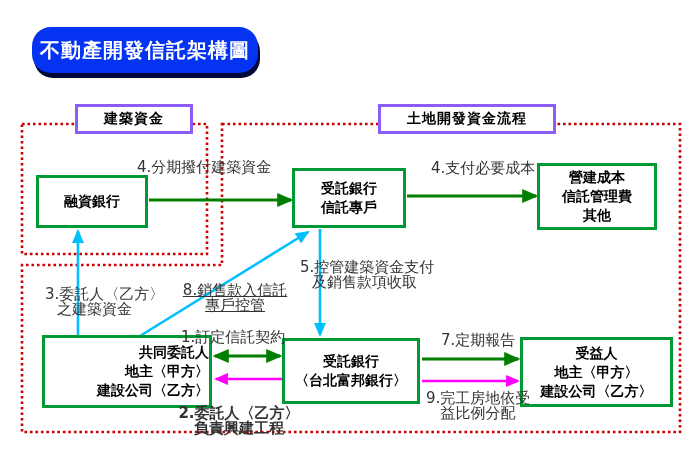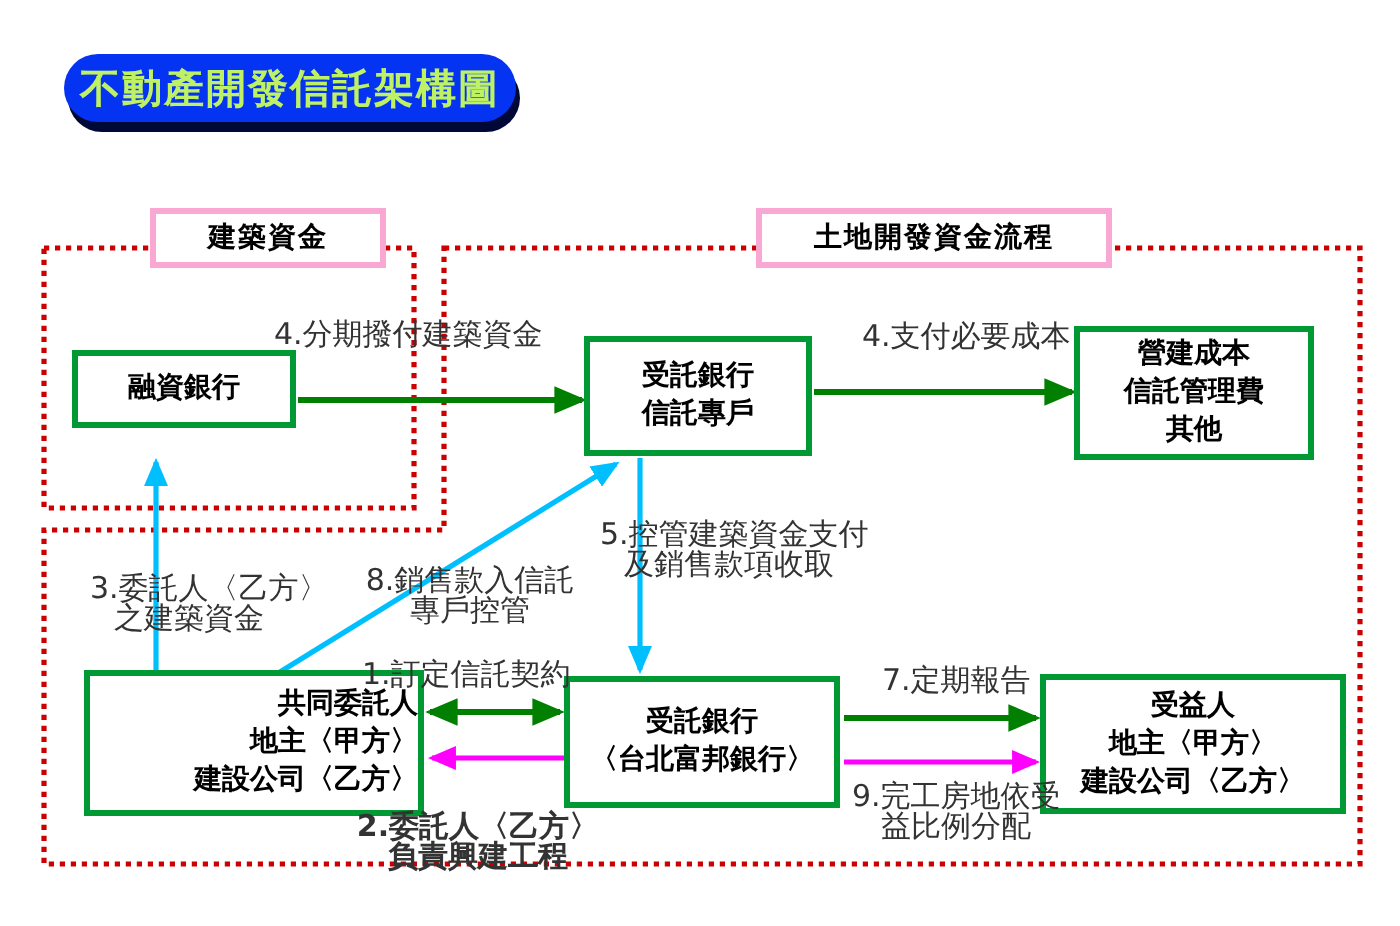--- a/index.html
+++ b/index.html
@@ -3,29 +3,29 @@
 <meta charset="utf-8">
 <style>
   html,body{margin:0;padding:0;background:#ffffff;}
   .canvas{
     position:relative;width:700px;height:463px;background:#ffffff;overflow:hidden;
     font-family:"DejaVu Sans",sans-serif;
   }
   .layer-svg{position:absolute;left:0;top:0;width:700px;height:463px;}
   .abs{position:absolute;box-sizing:border-box;}
   .title-pill{
-    left:32px;top:27px;width:226px;height:34px;
+    left:32px;top:27px;width:226px;height:46px;
     background:#0533f2;border-radius:19px;
     box-shadow:2px 5px 0 0 #000838;
-    color:#bef264;font-size:20px;font-weight:bold;
+    color:#ffffff;font-size:20px;font-weight:bold;
     display:flex;align-items:center;justify-content:center;
     letter-spacing:1px;
   }
   .region-label{
-    background:#ffffff;border:3px solid #f9a8d4;
+    background:#ffffff;border:3px solid #8b5cf6;
     color:#000000;font-size:14px;font-weight:bold;
     display:flex;align-items:center;justify-content:center;
     letter-spacing:1px;
   }
   .node{
     background:#ffffff;border:3px solid #009933;
     color:#000000;font-size:14px;font-weight:bold;
     display:flex;flex-direction:column;align-items:center;justify-content:center;
     line-height:19px;text-align:center;
   }
@@ -72,21 +72,21 @@
     <line x1="78" y1="335" x2="78" y2="231" stroke="#00bfff" stroke-width="2.6" marker-end="url(#mc)"></line>
     <line x1="140" y1="336" x2="308" y2="232" stroke="#00bfff" stroke-width="2.6" marker-end="url(#mc)"></line>
     <line x1="320" y1="229" x2="320" y2="335" stroke="#00bfff" stroke-width="2.6" marker-end="url(#mc)"></line>
   </svg>
 
   <div class="abs title-pill">不動產開發信託架構圖</div>
 
   <div class="abs region-label" style="left:75px;top:104px;width:118px;height:30px;">建築資金</div>
   <div class="abs region-label" style="left:378px;top:104px;width:178px;height:30px;">土地開發資金流程</div>
 
-  <div class="abs node" style="left:36px;top:175px;width:112px;height:39px;">
+  <div class="abs node" style="left:36px;top:175px;width:112px;height:53px;">
     <span class="ln">融資銀行</span>
   </div>
 
   <div class="abs node" style="left:292px;top:168px;width:114px;height:60px;">
     <span class="ln">受託銀行</span>
     <span class="ln">信託專戶</span>
   </div>
 
   <div class="abs node" style="left:537px;top:163px;width:120px;height:67px;">
     <span class="ln">營建成本</span>
@@ -117,21 +117,21 @@
 
   <div class="abs flow-label" style="left:431px;top:161px;">
     <span class="ln">4.支付必要成本</span>
   </div>
 
   <div class="abs flow-label" style="left:45px;top:287px;">
     <span class="ln">3.委託人〈乙方〉</span>
     <span class="ln indent">之建築資金</span>
   </div>
 
-  <div class="abs flow-label center" style="left:175px;top:283px;width:120px;">
+  <div class="abs flow-label center" style="left:175px;top:283px;width:120px;text-decoration:underline;">
     <span class="ln">8.銷售款入信託</span>
     <span class="ln">專戶控管</span>
   </div>
 
   <div class="abs flow-label" style="left:300px;top:260px;">
     <span class="ln">5.控管建築資金支付</span>
     <span class="ln indent">及銷售款項收取</span>
   </div>
 
   <div class="abs flow-label" style="left:181px;top:330px;">

